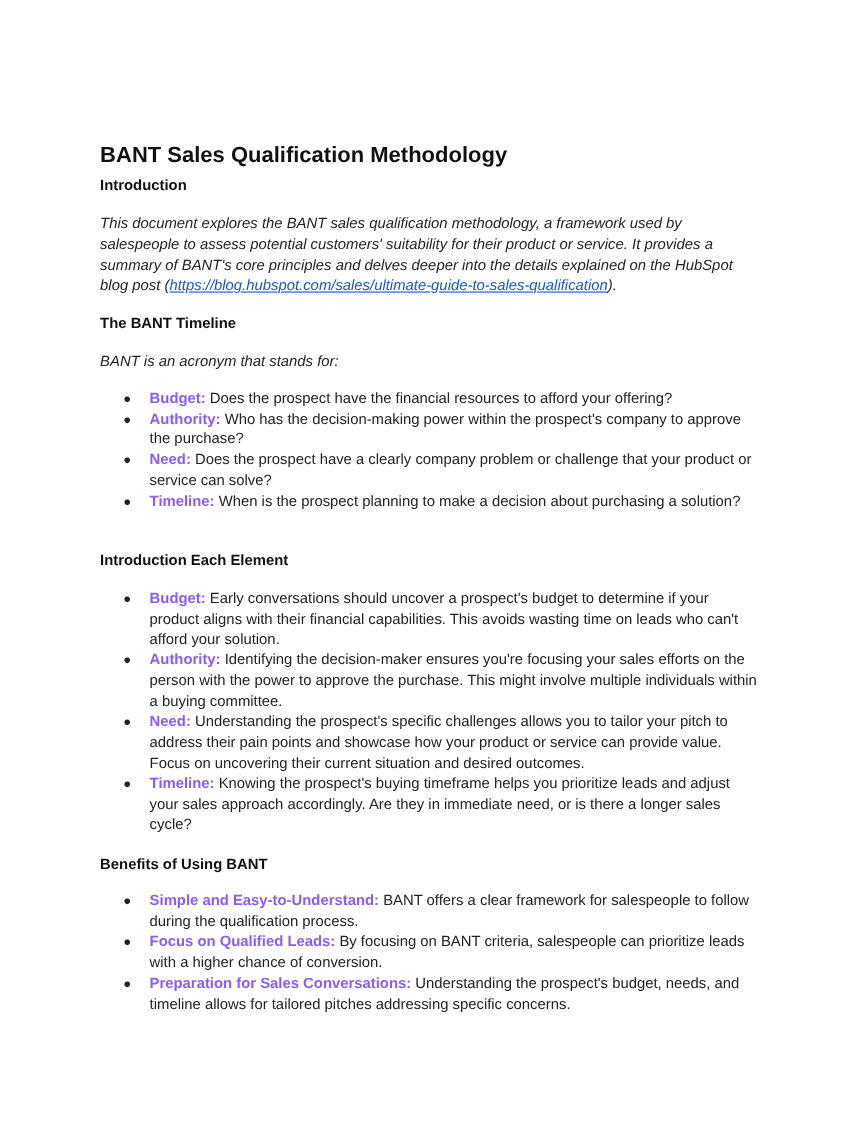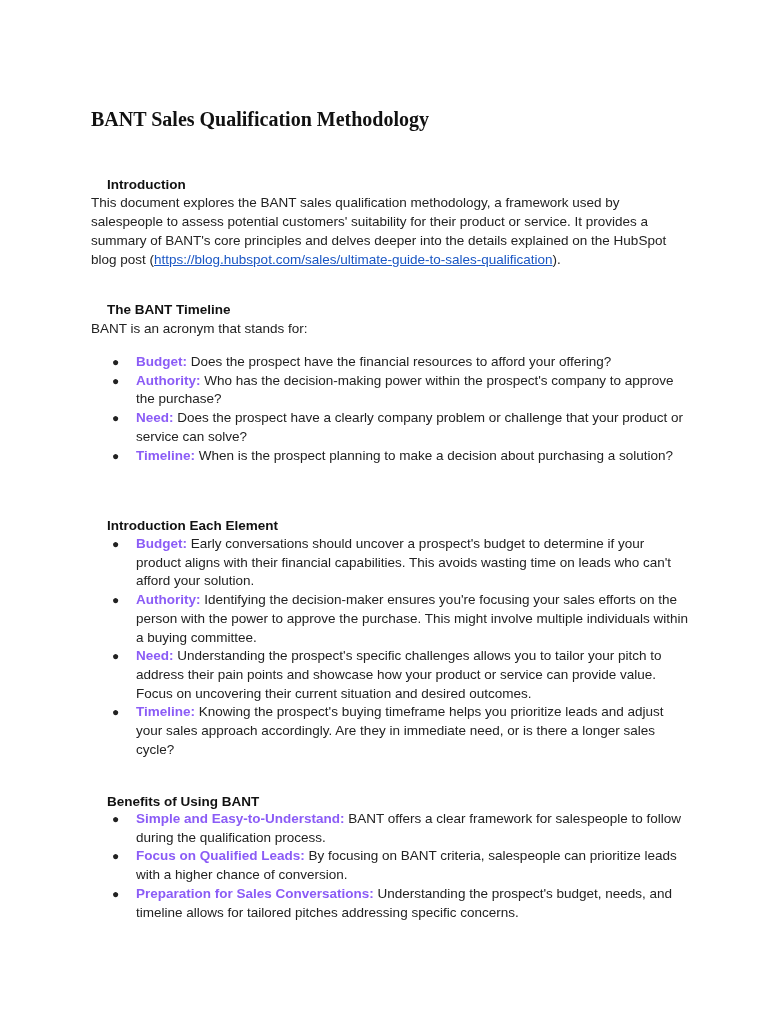--- a/index.html
+++ b/index.html
@@ -1,21 +1,21 @@
 <!DOCTYPE html>
 <html><head>
 <meta charset="utf-8">
 <style>
   html, body { margin: 0; padding: 0; background: #ffffff; }
   body { width: 768px; height: 1024px; position: relative; overflow: hidden;
          font-family: "Liberation Sans", sans-serif; color: #1a1a1a; }
   .page { position: absolute; left: 91px; top: 0; width: 600px; }
-  h1 { position: absolute; top: 108px; left: 0; margin: 0; font-size: 20px; font-weight: bold; white-space: nowrap; color: #111; font-family: Liberation Serif, serif; }
-  .h2 { position: absolute; left: 0; margin: 16px; font-size: 13.5px; font-weight: bold; white-space: nowrap; color: #111; }
-  .para { position: absolute; left: 0; margin: 0; font-size: 13.5px; line-height: 19px; width: 590px; color: #222; }
+  h1 { position: absolute; top: 130px; left: 0; margin: 0; font-size: 20px; font-weight: bold; white-space: nowrap; color: #111; }
+  .h2 { position: absolute; left: 0; margin: 0; font-size: 13.5px; font-weight: bold; white-space: nowrap; color: #111; }
+  .para { position: absolute; left: 0; margin: 0; font-size: 13.5px; line-height: 19px; width: 590px; color: #222; font-style: italic; }
   a.link { color: #1a56c4; text-decoration: underline; }
   ul.blist { position: absolute; left: 0; margin: 0; padding: 0; list-style: none; width: 600px; }
   ul.blist li { position: relative; padding-left: 45px; font-size: 13.5px; line-height: 18.7px; color: #222; }
   ul.blist li .bullet { position: absolute; left: 21px; top: 0; font-size: 12px; }
   ul.blist li b { color: #8b5cf6; }
 </style>
 </head>
 <body>
 
 <div class="page">

